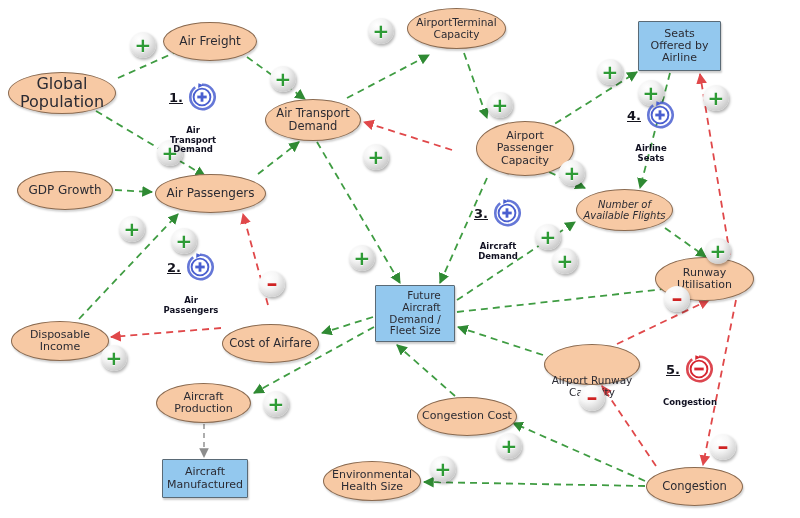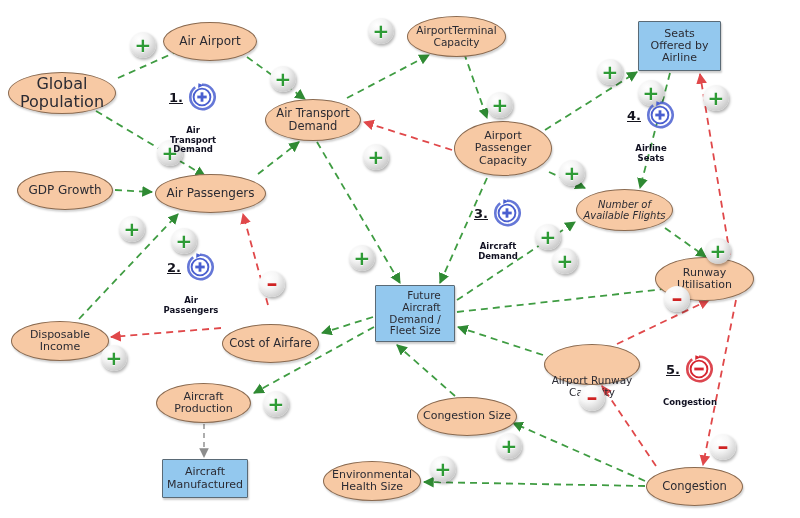--- a/index.html
+++ b/index.html
@@ -81,37 +81,37 @@
         <path d="M645,486 L424,482" fill="none" stroke="#3f9c42" stroke-width="1.8" stroke-dasharray="7,5" marker-end="url(#arrG)"></path>
         <path d="M455,396 L397,345" fill="none" stroke="#3f9c42" stroke-width="1.8" stroke-dasharray="7,5" marker-end="url(#arrG)"></path>
       </g>
   </svg>
 
   <div id="nodes-layer">
       <div class="node var" style="left: 8px; top: 72px; width: 108px; height: 42px;">
         <span style="font-size: 16px; white-space: pre-line;">Global Population</span>
       </div>
       <div class="node var" style="left: 163px; top: 22px; width: 94px; height: 39px;">
-        <span style="font-size: 12px; white-space: pre-line;">Air Airport</span>
+        <span style="font-size: 12px; white-space: pre-line;">Air Freight</span>
       </div>
       <div class="node var" style="left: 17px; top: 171px; width: 96px; height: 39px;">
         <span style="font-size: 12px; white-space: pre-line;">GDP Growth</span>
       </div>
       <div class="node var" style="left: 155px; top: 174px; width: 111px; height: 39px;">
         <span style="font-size: 12px; white-space: pre-line;">Air Passengers</span>
       </div>
       <div class="node var" style="left: 265px; top: 99px; width: 96px; height: 42px;">
         <span style="font-size: 11.5px; white-space: pre-line;">Air Transport
 Demand</span>
       </div>
-      <div class="node var" style="left: 407px; top: 16px; width: 99px; height: 41px; justify-content: center;">
+      <div class="node var" style="left: 407px; top: 8px; width: 99px; height: 41px; justify-content: center;">
         <span style="font-size: 10.5px; white-space: pre-line;">AirportTerminal
 Capacity</span>
       </div>
-      <div class="node var" style="left: 454px; top: 121px; width: 98px; height: 55px;">
+      <div class="node var" style="left: 476px; top: 121px; width: 98px; height: 55px;">
         <span style="font-size: 11px; white-space: pre-line;">Airport
 Passenger
 Capacity</span>
       </div>
       <div class="node boxvar" style="left: 638px; top: 21px; width: 83px; height: 50px;">
         <span style="font-size: 11px; white-space: pre-line;">Seats
 Offered by
 Airline</span>
       </div>
       <div class="node var" style="left: 576px; top: 189px; width: 97px; height: 42px;">
@@ -141,21 +141,21 @@
       </div>
       <div class="node boxvar" style="left: 162px; top: 459px; width: 86px; height: 39px;">
         <span style="font-size: 11px; white-space: pre-line;">Aircraft
 Manufactured</span>
       </div>
       <div class="node var" style="left: 544px; top: 344px; width: 96px; height: 41px;">
         <span style="font-size: 10.5px; white-space: pre-line; margin-top: 45px;">Airport Runway
 Capacity</span>
       </div>
       <div class="node var" style="left: 417px; top: 397px; width: 100px; height: 39px;">
-        <span style="font-size: 11px; white-space: pre-line;">Congestion Size</span>
+        <span style="font-size: 11px; white-space: pre-line;">Congestion Cost</span>
       </div>
       <div class="node var" style="left: 323px; top: 461px; width: 98px; height: 40px;">
         <span style="font-size: 11px; white-space: pre-line;">Environmental
 Health Size</span>
       </div>
       <div class="node var" style="left: 646px; top: 467px; width: 97px; height: 39px;">
         <span style="font-size: 11.5px; white-space: pre-line;">Congestion</span>
       </div>
     </div>
   <div id="polarity-layer">

